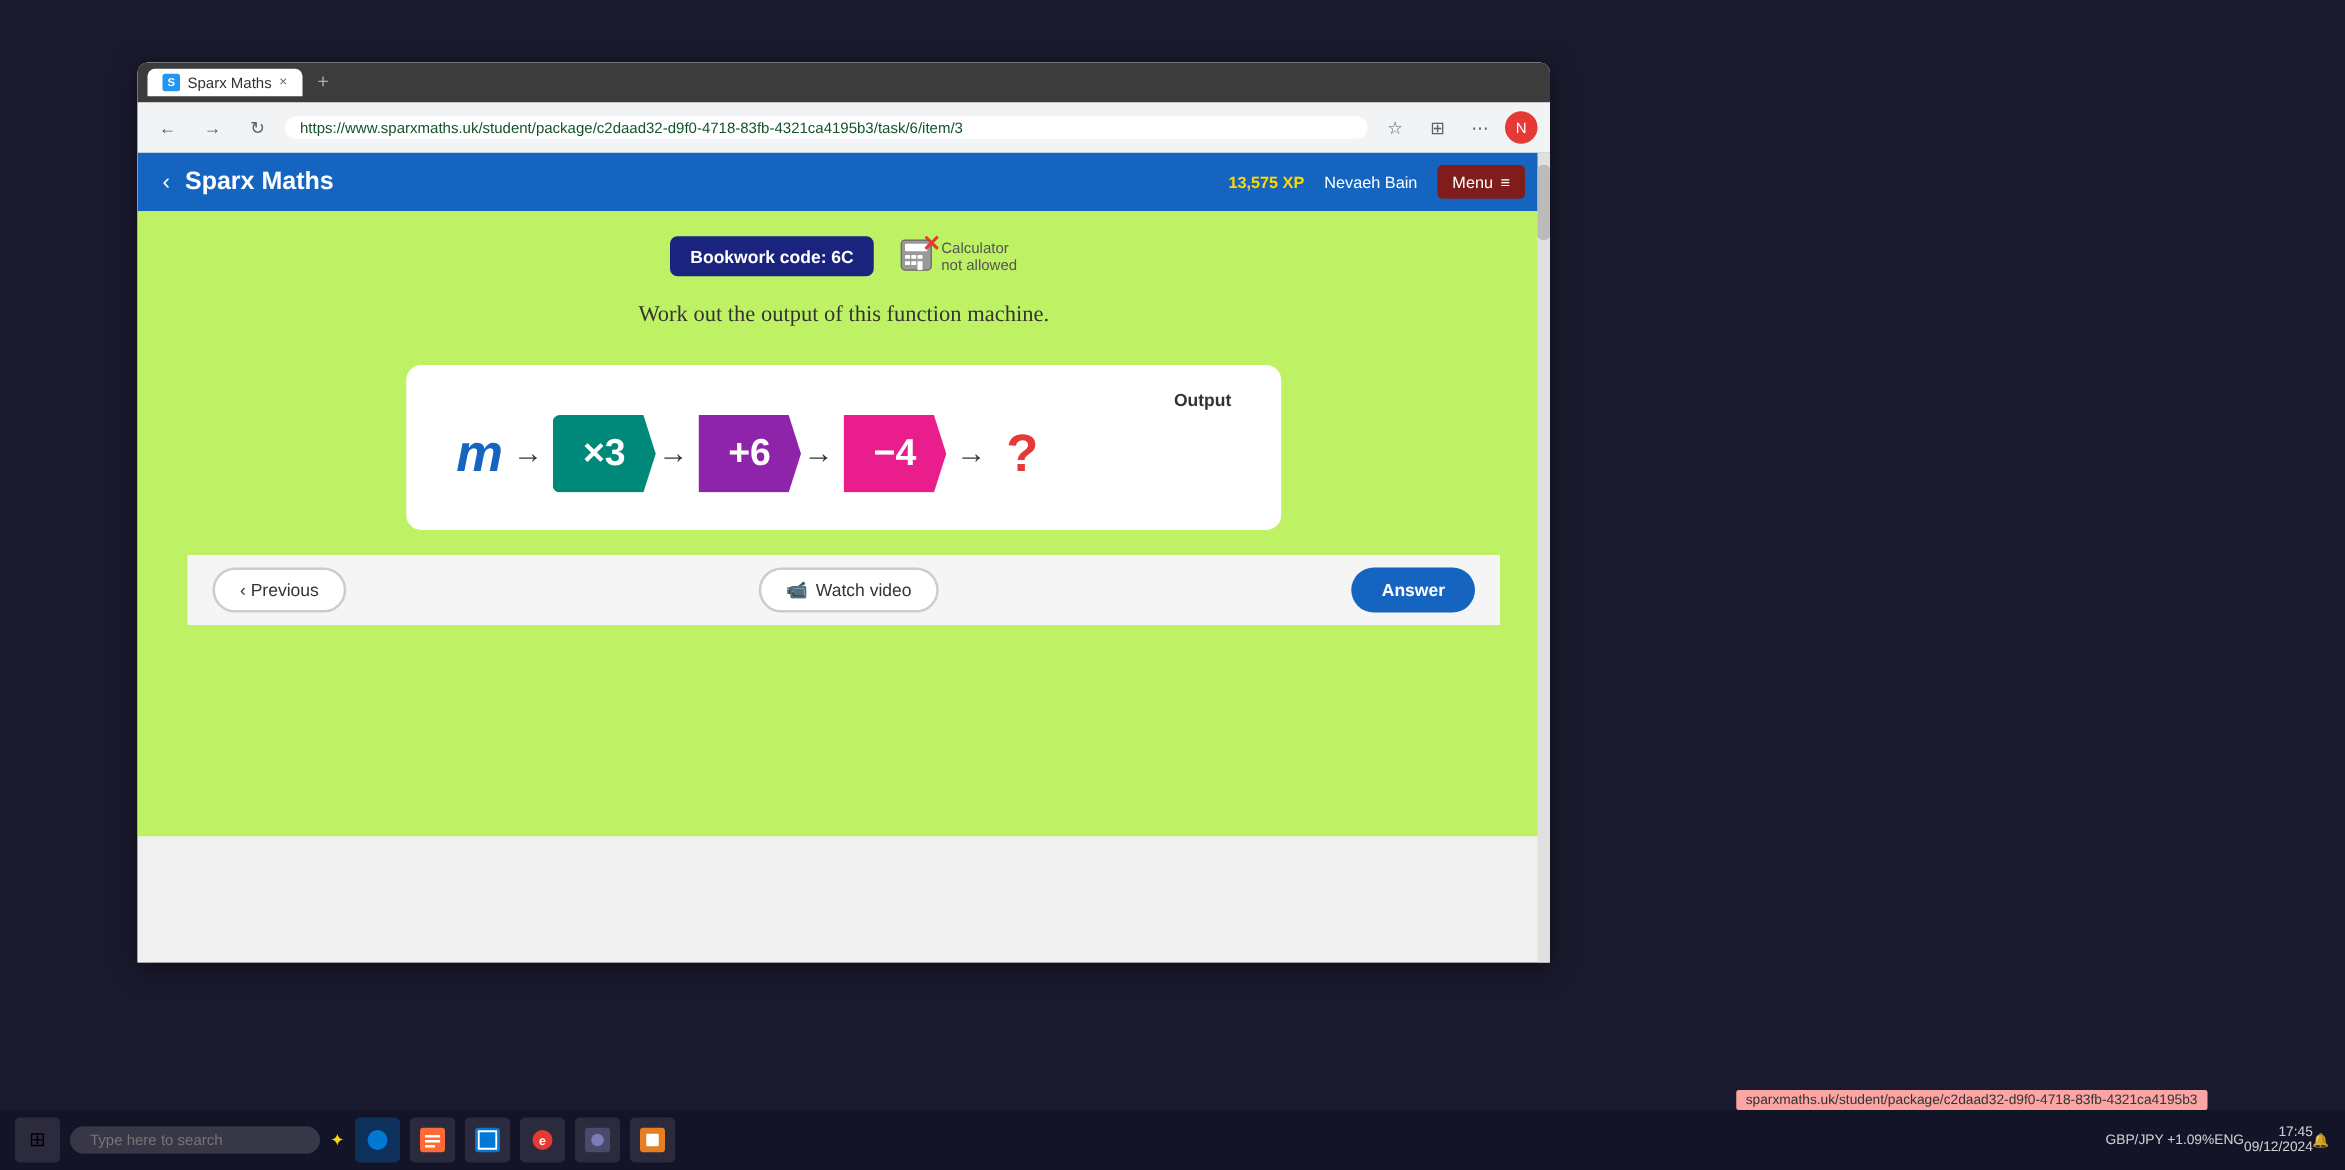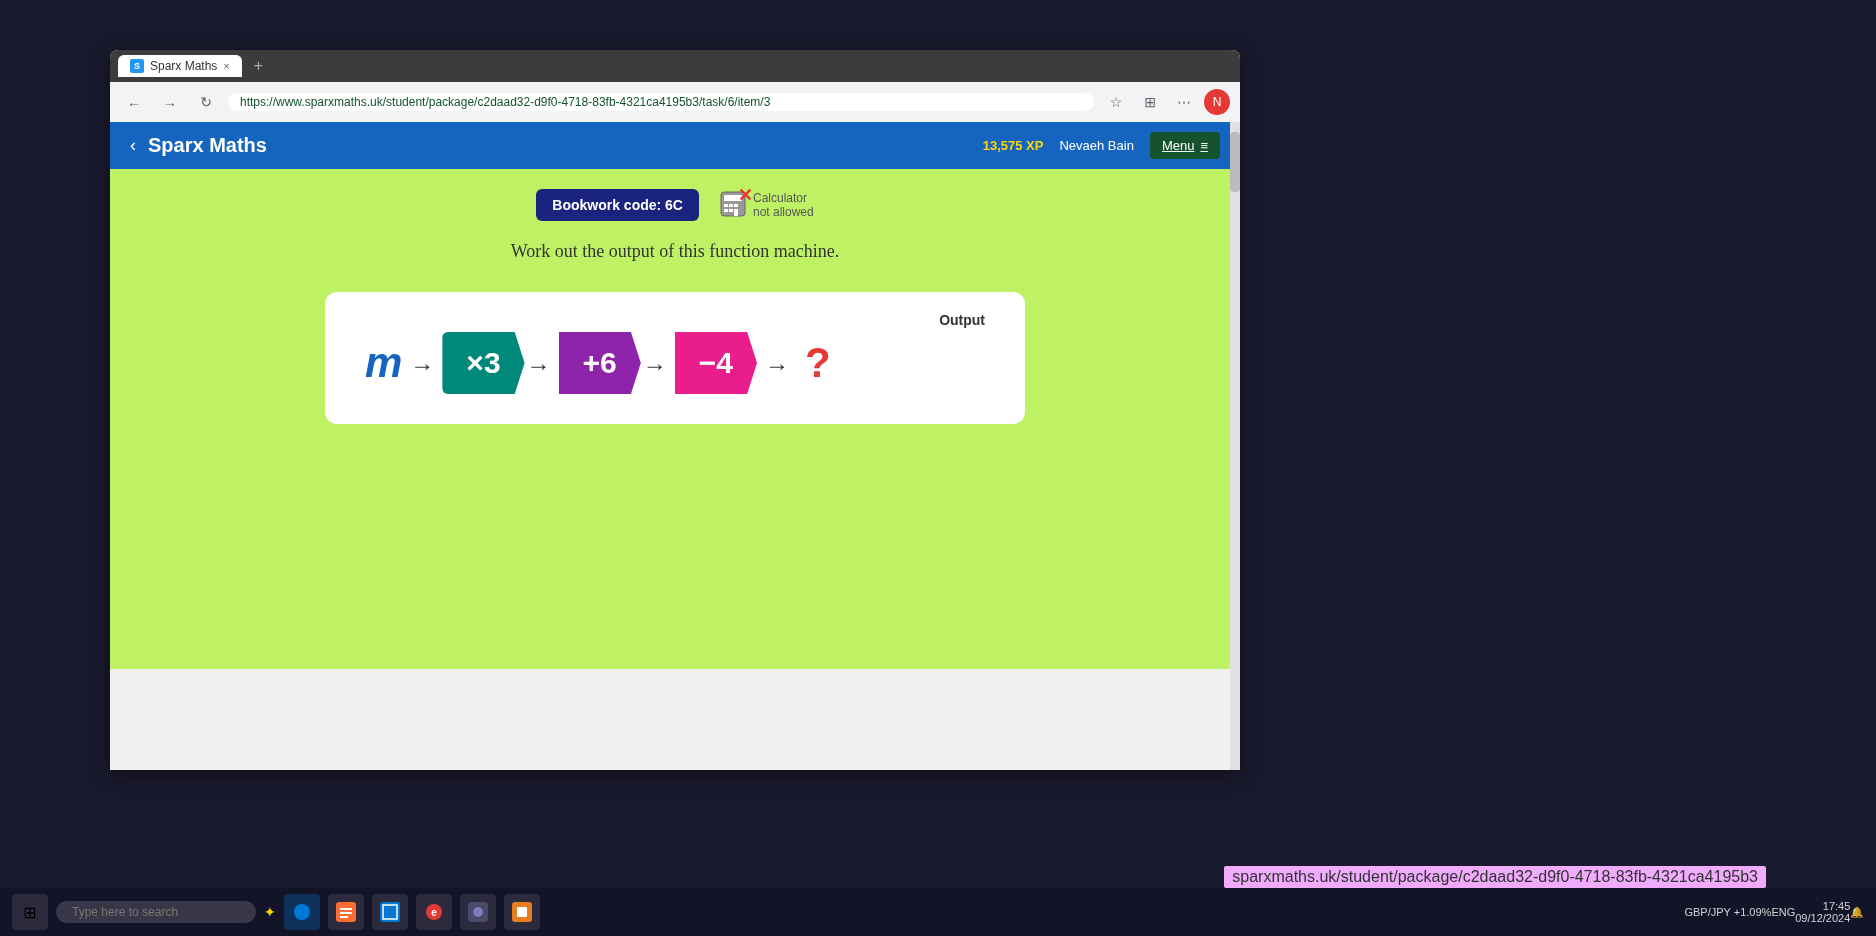--- a/index.html
+++ b/index.html
@@ -159,31 +159,30 @@
       color: white;
       font-size: 13px;
     }
 
     .xp-badge {
       color: #ffd700;
       font-weight: bold;
     }
 
     .menu-btn {
-      background: #14532d;
+      background: #7f1d1d;
       border: none;
       color: white;
       padding: 6px 12px;
       border-radius: 4px;
       cursor: pointer;
       font-size: 13px;
       display: flex;
       align-items: center;
       gap: 6px;
-      text-decoration: underline;
     }
 
     
     .tab-nav {
       background: #f5f5f5;
       padding: 12px 20px 0;
       display: flex;
       justify-content: center;
       gap: 4px;
       align-items: flex-end;
@@ -401,23 +400,23 @@
       display: flex;
       align-items: center;
       color: rgba(255,255,255,0.8);
       font-size: 11px;
     }
 
     .status-bar-url {
       position: absolute;
       bottom: 48px;
       right: 110px;
-      background: #f0abfc;
+      background: #fca5a5;
       padding: 2px 8px;
-      font-size: 16px;
+      font-size: 11px;
       color: #333;
       border-radius: 2px;
     }
   </style>
 </head>
 <body>
 
 <div class="browser-window">
 
   <div class="browser-titlebar">
@@ -538,20 +537,30 @@
               clip-path:polygon(0% 0%, 88% 0%, 100% 50%, 88% 100%, 0% 100%);
             ">−4</div>
           </div>
 
           <span class="arrow">→</span>
 
           <span class="output-q">?</span>
         </div>
       </div>
 
+      <div class="bottom-actions">
+        <button class="prev-btn">‹ Previous</button>
+
+        <button class="watch-video-btn">
+          <span class="video-icon">📹</span>
+          <span>Watch video</span>
+        </button>
+
+        <button class="answer-btn">Answer</button>
+      </div>
 
     </div>
   </div>
 
   <div style="position:absolute;right:0;top:72px;bottom:0;width:10px;background:#e0e0e0;">
     <div style="width:10px;height:60px;background:#bbb;border-radius:4px;margin-top:10px;"></div>
   </div>
 </div>
 
 <div class="status-bar-url">

